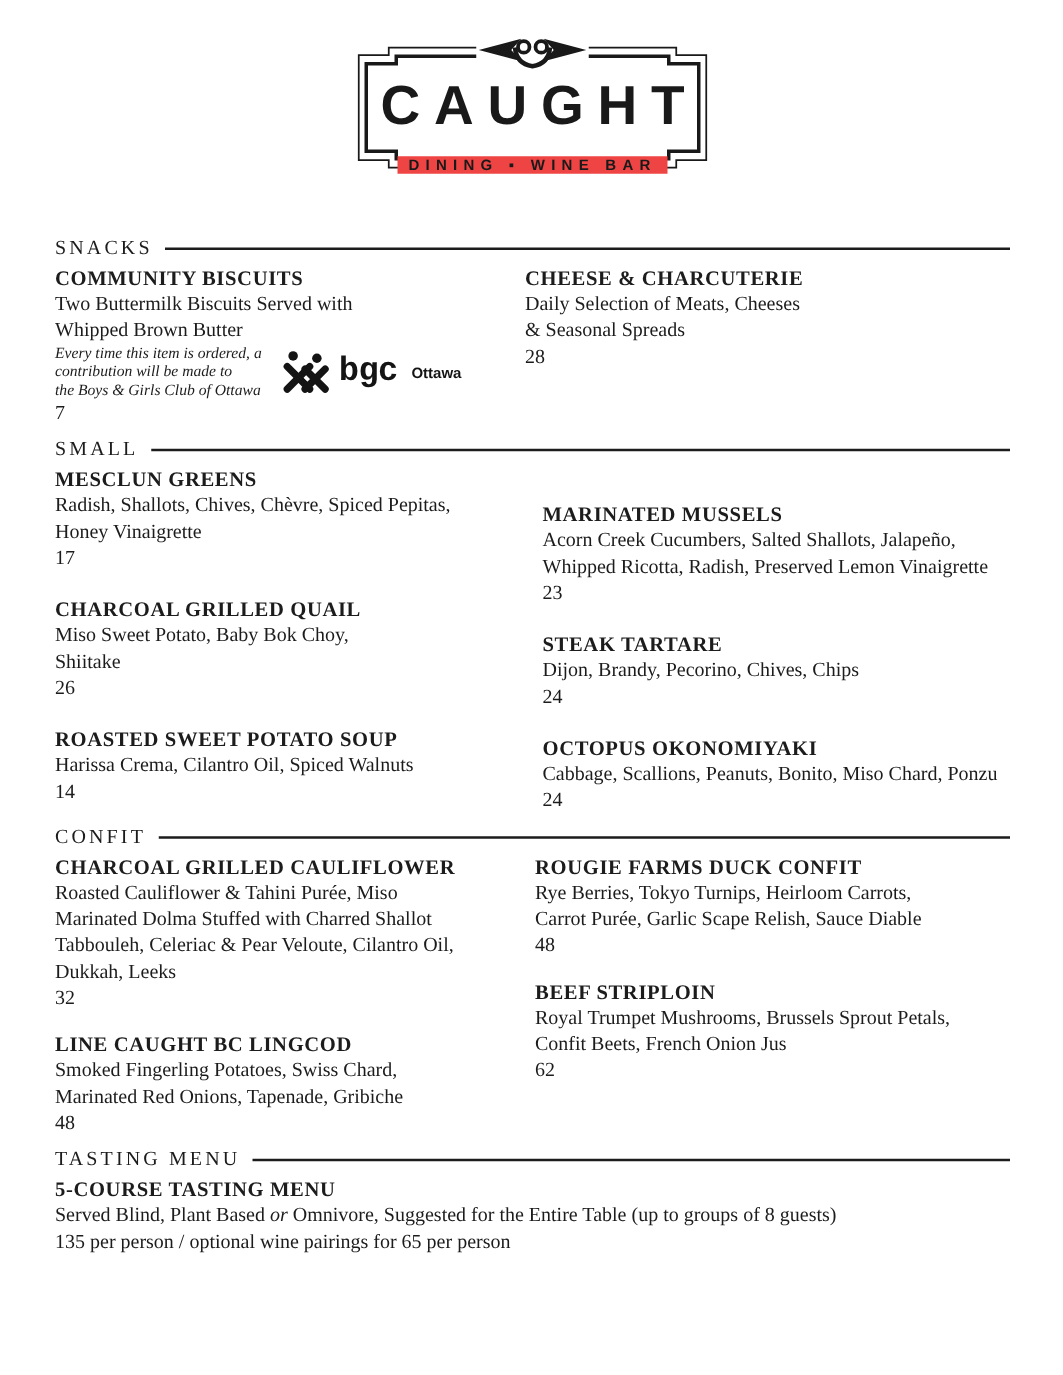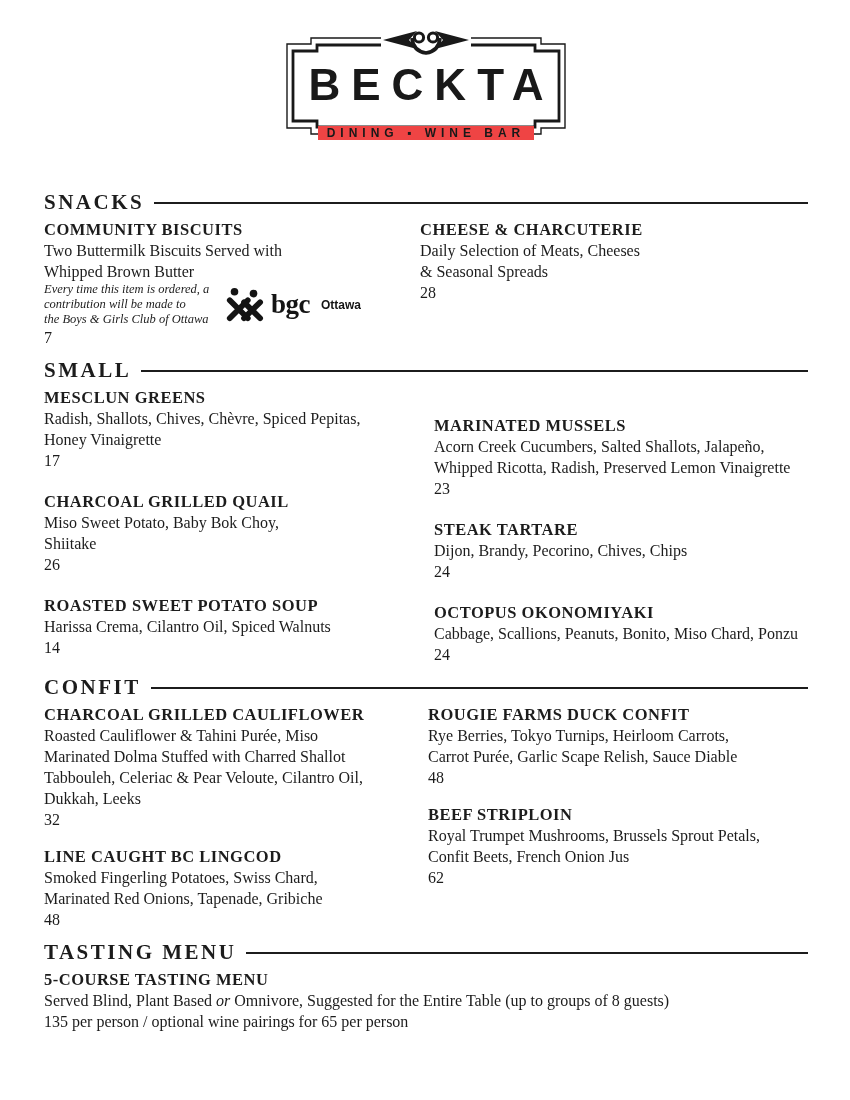--- a/index.html
+++ b/index.html
@@ -13,21 +13,21 @@
   .brand{position:absolute;top:36px;left:0;right:0;text-align:center;
          font-family:"Liberation Sans",sans-serif;font-weight:bold;font-size:44px;
          letter-spacing:11px;padding-left:11px;color:#191919;}
   .tagline{position:absolute;top:99px;left:0;right:0;text-align:center;}
   .tagline span{background:#ef4444;padding:0 9px;font-family:"Liberation Sans",sans-serif;
          font-weight:bold;font-size:12px;letter-spacing:5px;color:#191919;}
 
   
   .section{margin-bottom:10px;}
   .sec-head{display:flex;align-items:center;gap:10px;margin-bottom:4px;}
-  .sec-title{font-size:21px;font-weight:bold;letter-spacing:2.5px;white-space:nowrap;}
+  .sec-title{font-size:16px;font-weight:normal;letter-spacing:2.5px;white-space:nowrap;}
   .rule{flex:1;height:2px;background:#1c1c1c;}
 
   .cols{display:flex;}
   .col{display:flex;flex-direction:column;}
   .col-left{width:376px;flex-shrink:0;}
   .col-right{flex:1;}
   .sec-small .col-right{padding-left:14px;margin-top:28px;}
   .sec-large .col-right{padding-left:8px;}
 
   .item{margin-bottom:20px;}
@@ -36,21 +36,21 @@
   .item-name{font-weight:bold;font-size:16.5px;line-height:21px;letter-spacing:0.5px;white-space:nowrap;}
   .item-line{font-size:16px;line-height:21px;white-space:nowrap;}
   .item-price{font-size:16px;line-height:21px;}
   .italic{font-style:italic;}
 
   
   .note-row{display:flex;align-items:center;height:45px;}
   .note{width:172px;flex-shrink:0;}
   .note div{font-style:italic;font-size:12.5px;line-height:15px;white-space:nowrap;}
   .bgc{display:flex;align-items:center;margin-left:6px;}
-  .bgc-word{font-family:Liberation Serif, serif;font-weight:bold;font-size:27px;
+  .bgc-word{font-family:Liberation Mono, monospace;font-weight:bold;font-size:27px;
             letter-spacing:-0.5px;margin-left:5px;color:#141414;}
   .bgc-suffix{font-family:"Liberation Sans",sans-serif;font-weight:bold;font-size:12px;
             margin-left:11px;color:#141414;}
 
   
   .sec-tasting .item{margin-bottom:16px;}
 </style>
 </head>
 <body>
 
@@ -66,21 +66,21 @@
         <rect x="110" y="0" width="90" height="30" fill="#ffffff"></rect>
 
         <g>
           <path d="M 112,16 L 146,7 L 138,16 L 146,25 Z" fill="#191919"></path>
           <path d="M 198,16 L 164,7 L 172,16 L 164,25 Z" fill="#191919"></path>
           <path d="M 141,14 Q 142,27 155,29 Q 168,27 169,14" fill="none" stroke="#191919" stroke-width="3.6"></path>
           <circle cx="148" cy="13.5" r="4.6" fill="none" stroke="#191919" stroke-width="3"></circle>
           <circle cx="162" cy="13.5" r="4.6" fill="none" stroke="#191919" stroke-width="3"></circle>
         </g>
       </svg>
-      <div class="brand">BECKTA</div>
+      <div class="brand">CAUGHT</div>
       <div class="tagline">
         <span>DINING ▪ WINE BAR</span>
       </div>
     </div>
   </div>
 
   <div class="section sec-snacks">
     <div class="sec-head">
       <span class="sec-title">SNACKS</span>
       <div class="rule"></div>

